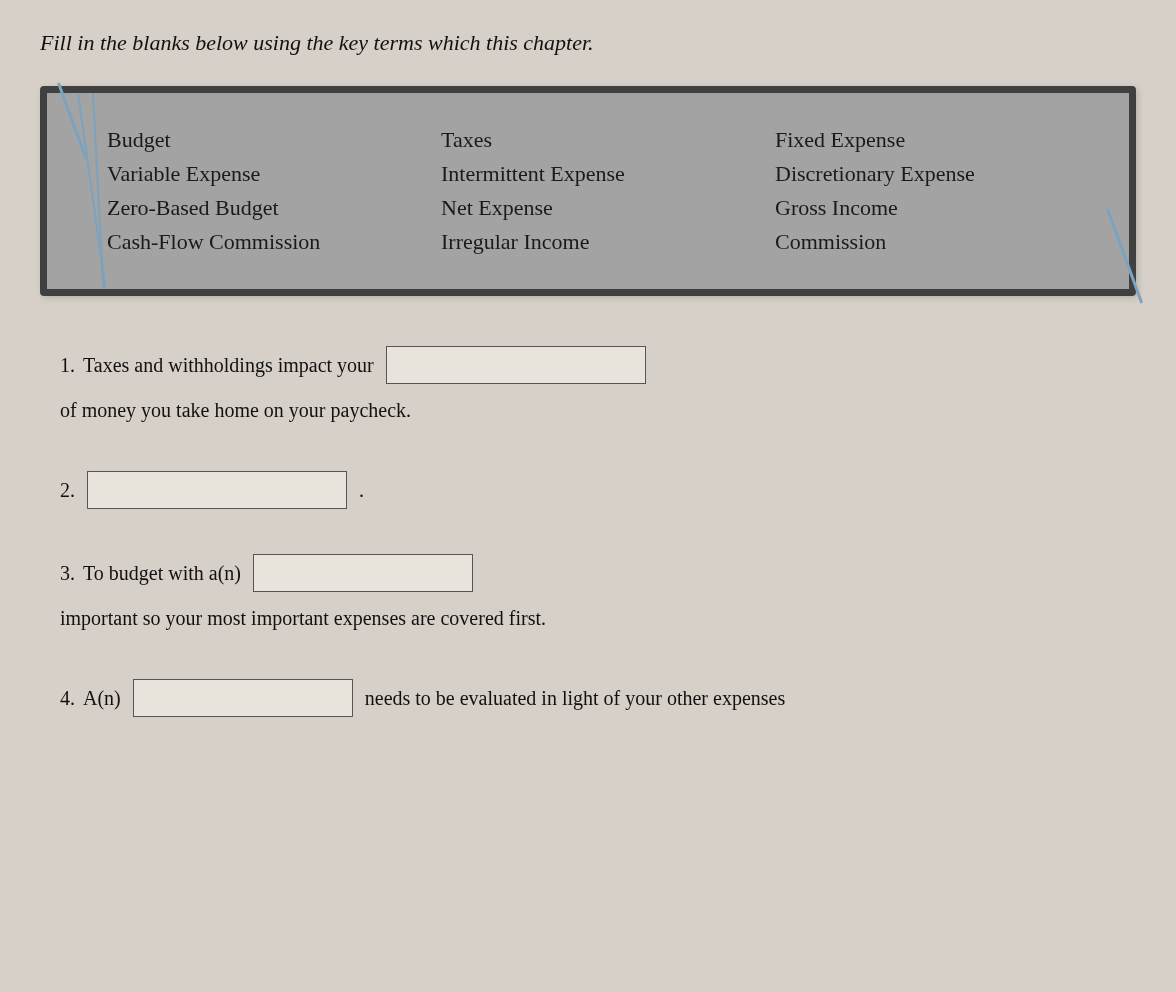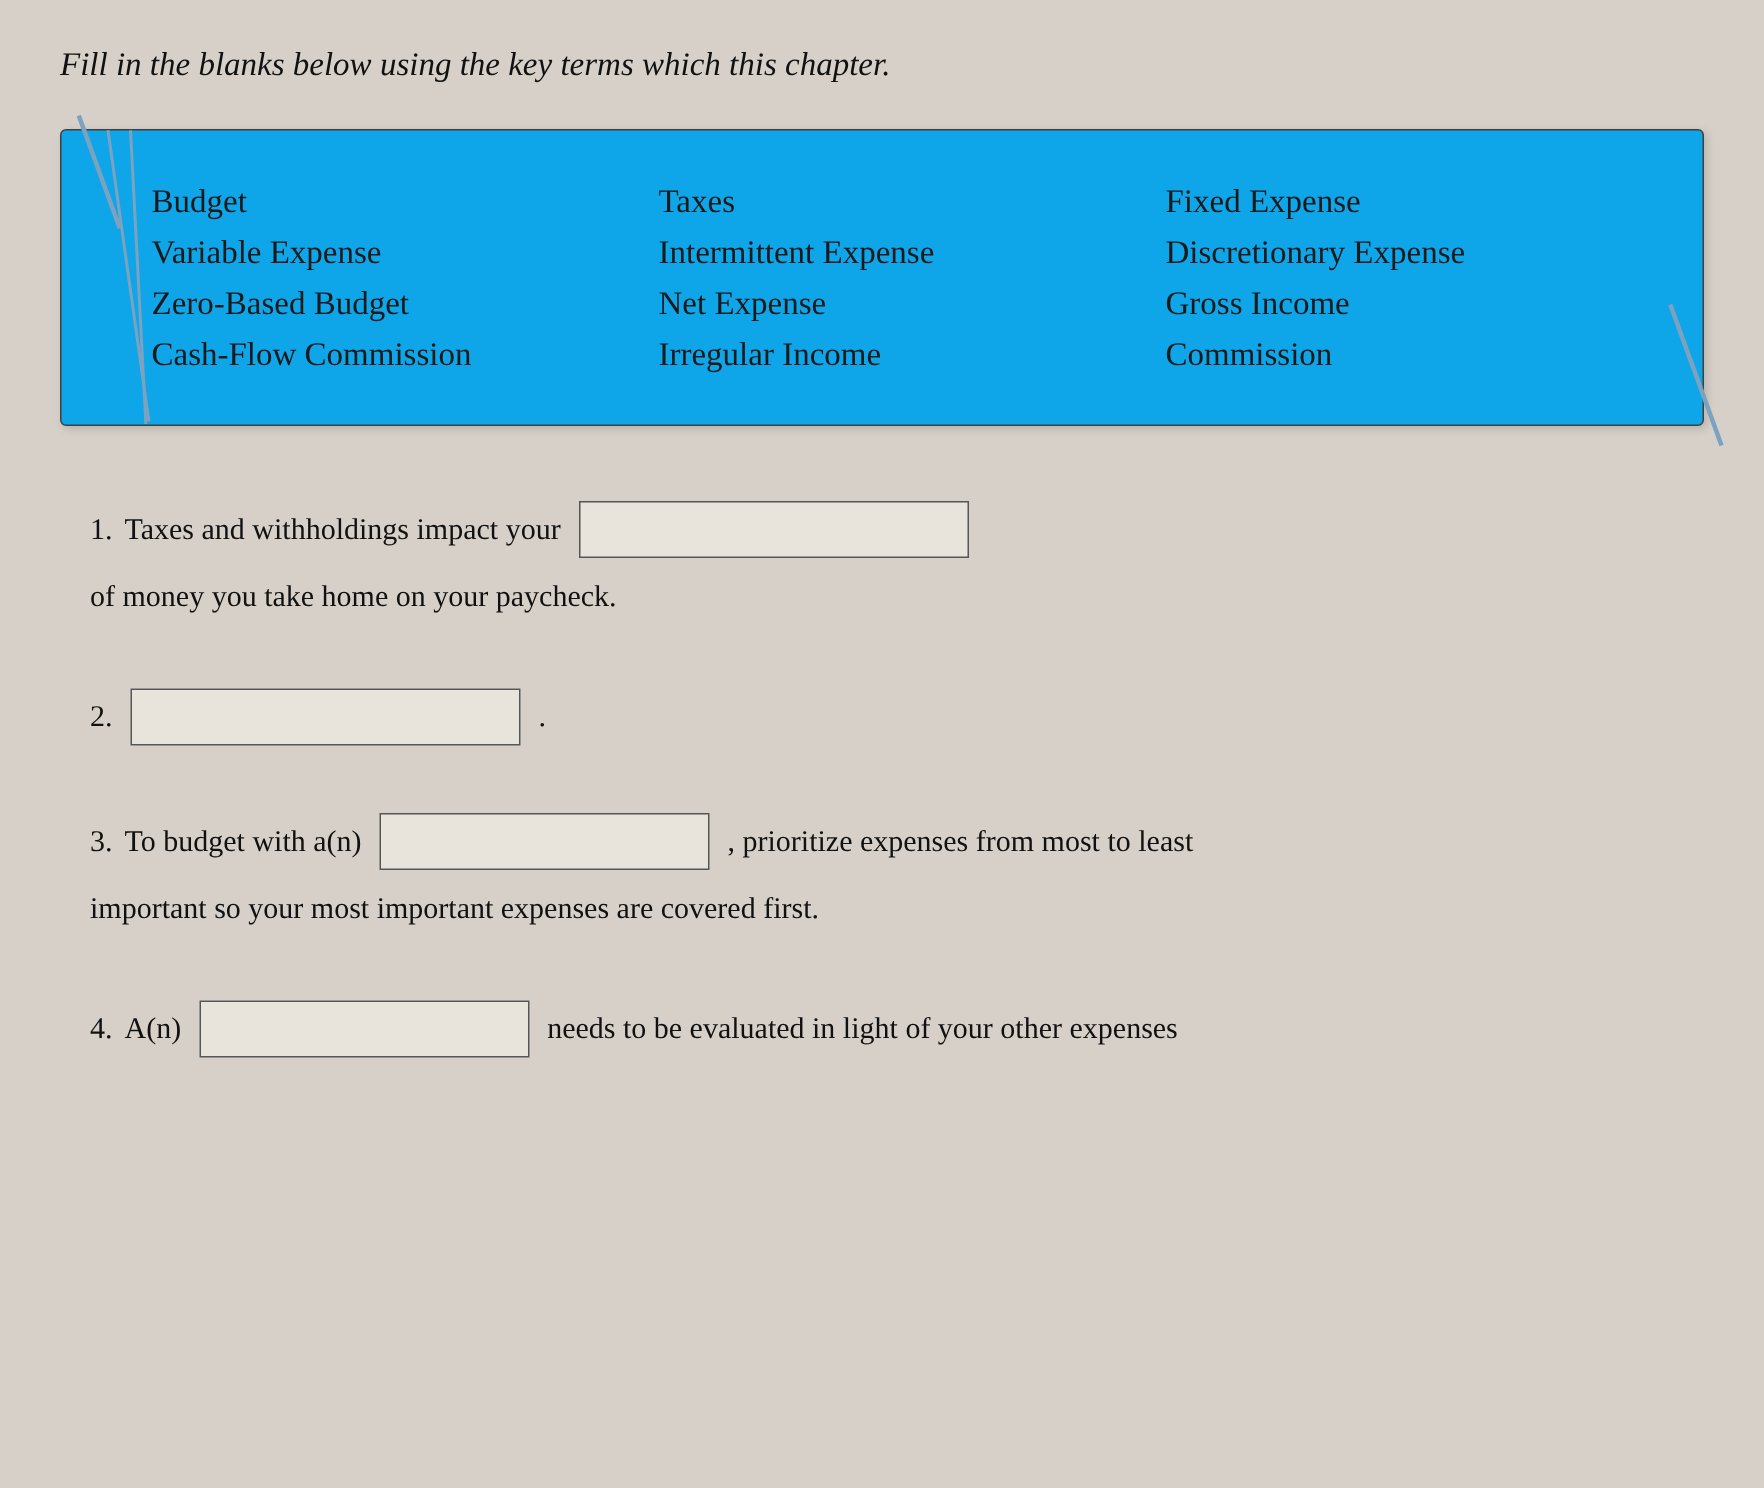--- a/index.html
+++ b/index.html
@@ -18,22 +18,22 @@
     }
 
     .instructions {
       font-style: italic;
       font-size: 22px;
       margin-bottom: 30px;
       color: #111;
     }
 
     .terms-card {
-      background-color: #0ea5e9;
-      border: 1px solid #404040;
+      background-color: #a3a3a3;
+      border: 7px solid #404040;
       border-radius: 4px;
       padding: 30px 40px 30px 60px;
       margin-bottom: 50px;
       position: relative;
       box-shadow: 2px 2px 6px rgba(0,0,0,0.15);
     }
 
     .terms-card::before {
       content: '';
       position: absolute;
@@ -183,21 +183,20 @@
       <input class="answer-box" type="text" style="">
       <span>.</span>
     </div>
   </div>
 
   <div class="question-block">
     <div class="question-text">
       <span>3.</span>
       <span>To budget with a(n)</span>
       <input class="answer-box-sm" type="text" style="">
-      <span>, prioritize expenses from most to least</span>
       <span class="line2">important so your most important expenses are covered first.</span>
     </div>
   </div>
 
   <div class="question-block">
     <div class="question-text">
       <span>4.</span>
       <span>A(n)</span>
       <input class="answer-box-sm" type="text" style="">
       <span>needs to be evaluated in light of your other expenses</span>

